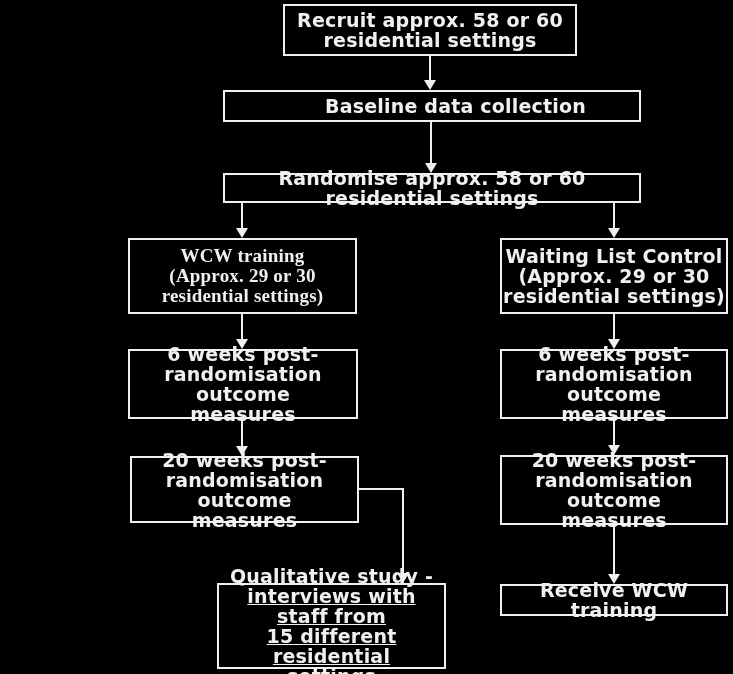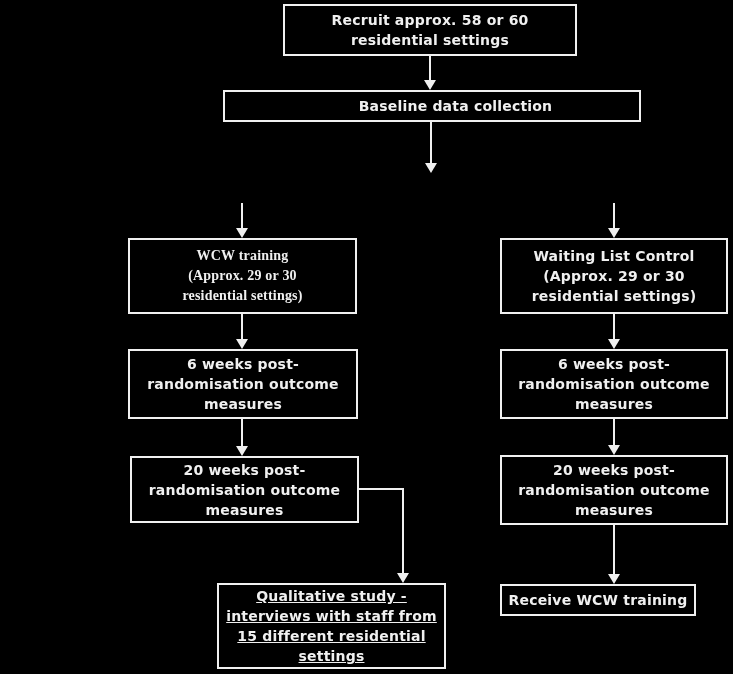--- a/index.html
+++ b/index.html
@@ -24,21 +24,21 @@
     box-sizing: border-box;
     border: 2px solid var(--ink);
     background: var(--background);
     color: var(--ink);
     display: flex;
     align-items: center;
     justify-content: center;
     text-align: center;
   }
   .node .label {
-    font-size: 14px;
+    font-size: 19px;
     font-weight: 700;
     line-height: 20px;
     white-space: pre-line;
     letter-spacing: 0.2px;
   }
   .vline, .hline {
     position: absolute;
     background: var(--ink);
   }
   .vline { width: 2px; }
@@ -56,36 +56,39 @@
   .n-recruit   { left:283px; top:4px;   width:294px; height:52px; }
   .n-baseline  { left:223px; top:90px;  width:418px; height:32px;padding-left:47px; }
   .n-randomise { left:223px; top:173px; width:418px; height:30px; }
   .n-wcw       { left:128px; top:238px; width:229px; height:76px;font-family:Liberation Serif, serif; }
   .n-wlc       { left:500px; top:238px; width:228px; height:76px; }
   .n-l6w       { left:128px; top:349px; width:230px; height:70px; }
   .n-r6w       { left:500px; top:349px; width:228px; height:70px; }
   .n-l20w      { left:130px; top:456px; width:229px; height:67px; }
   .n-r20w      { left:500px; top:455px; width:228px; height:70px; }
   .n-qual      { left:217px; top:583px; width:229px; height:86px;text-decoration:underline; }
-  .n-receive   { left:500px; top:584px; width:196px; height:32px; }
+  .n-receive   { left:500px; top:584px; width:228px; height:32px; }
 </style>
 </head>
 <body>
 
 <div class="canvas">
 
   <div class="node n-recruit">
     <span class="label">Recruit approx. 58 or 60
 residential settings</span>
   </div>
 
   <div class="node n-baseline">
     <span class="label">Baseline data collection</span>
   </div>
 
+  <div class="node n-randomise">
+    <span class="label">Randomise approx. 58 or 60 residential settings</span>
+  </div>
 
   <div class="node n-wcw">
     <span class="label">WCW training
 (Approx. 29 or 30
 residential settings)</span>
   </div>
 
   <div class="node n-wlc">
     <span class="label">Waiting List Control
 (Approx. 29 or 30

